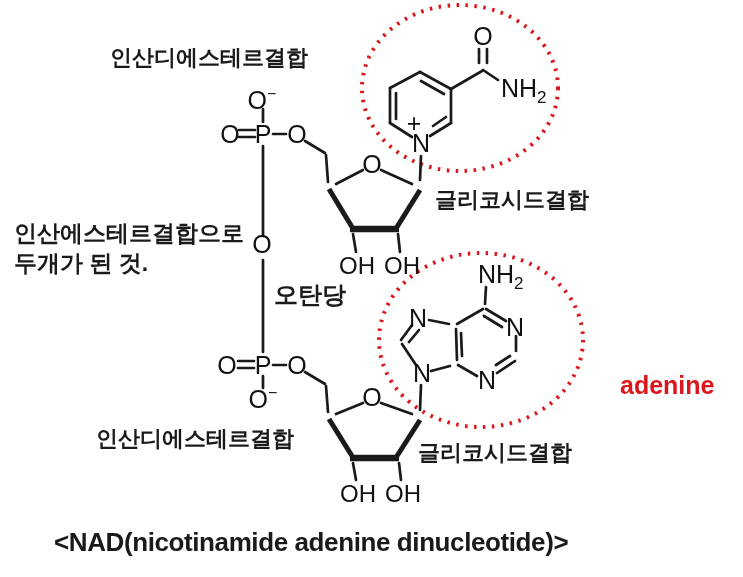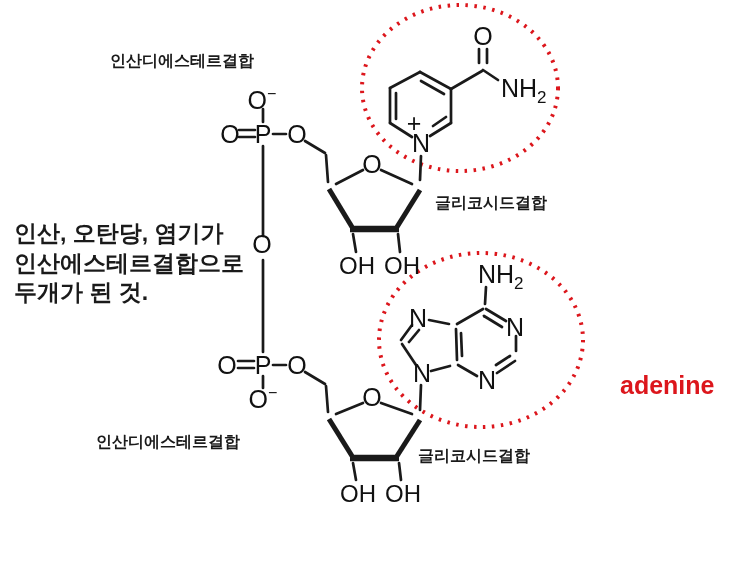--- a/index.html
+++ b/index.html
@@ -1,20 +1,20 @@
 <!DOCTYPE html>
 <html style="--red: #dc161c; --ink: #1a1a1a;"><head>
 <meta charset="utf-8">
 <style>
   html,body{margin:0;padding:0;background:#fff;}
   .stage{position:relative;width:743px;height:577px;background:#ffffff;overflow:hidden;
          font-family:"Liberation Sans","DejaVu Sans",sans-serif;color:var(--ink,#1a1a1a);}
   .stage svg{position:absolute;left:0;top:0;}
   .lbl{position:absolute;font-weight:700;white-space:nowrap;line-height:1.22;}
-  .k24{font-size:16px;margin-top:6px;}
+  .k24{font-size:22px;}
   .k23{font-size:23px;line-height:29.5px;}
   .red{color:var(--red,#dc161c);font-size:25px;}
   .pentose{font-size:24px;line-height:31px;}
   .caption{position:absolute;left:54px;top:527px;font-weight:700;font-size:26px;letter-spacing:-0.4px;}
   text{font-family:"Liberation Sans","DejaVu Sans",sans-serif;fill:#111;font-size:25px;}
   .oh{font-size:24px;}
   .redstroke{stroke:var(--red,#dc161c);}
 </style>
 </head>
 <body>
@@ -117,25 +117,26 @@
       <text x="487" y="389" text-anchor="middle">N</text>
       <text x="418" y="327" text-anchor="middle">N</text>
       <text x="422" y="382" text-anchor="middle">N</text>
     </g>
   </svg>
 
   <div class="lbl k24" style="left:110px;top:45px;">인산디에스테르결합</div>
   <div class="lbl k24" style="left:435px;top:187px;">글리코시드결합</div>
 
   <div class="lbl k23" style="left:14px;top:219px;">
-    <div>인산, 오탄당, 염기가</div>
     <div>인산에스테르결합으로</div>
     <div>두개가 된 것.</div>
   </div>
 
   <div class="lbl pentose" style="left:274px;top:279px;">
+    <div>오탄당</div>
   </div>
 
   <div class="lbl red" style="left:588px;top:370px;margin-left:32px;">adenine</div>
   <div class="lbl k24" style="left:96px;top:426px;">인산디에스테르결합</div>
   <div class="lbl k24" style="left:418px;top:440px;">글리코시드결합</div>
 
+  <div class="caption">&lt;NAD(nicotinamide adenine dinucleotide)&gt;</div>
 </div>
 
 </body></html>

